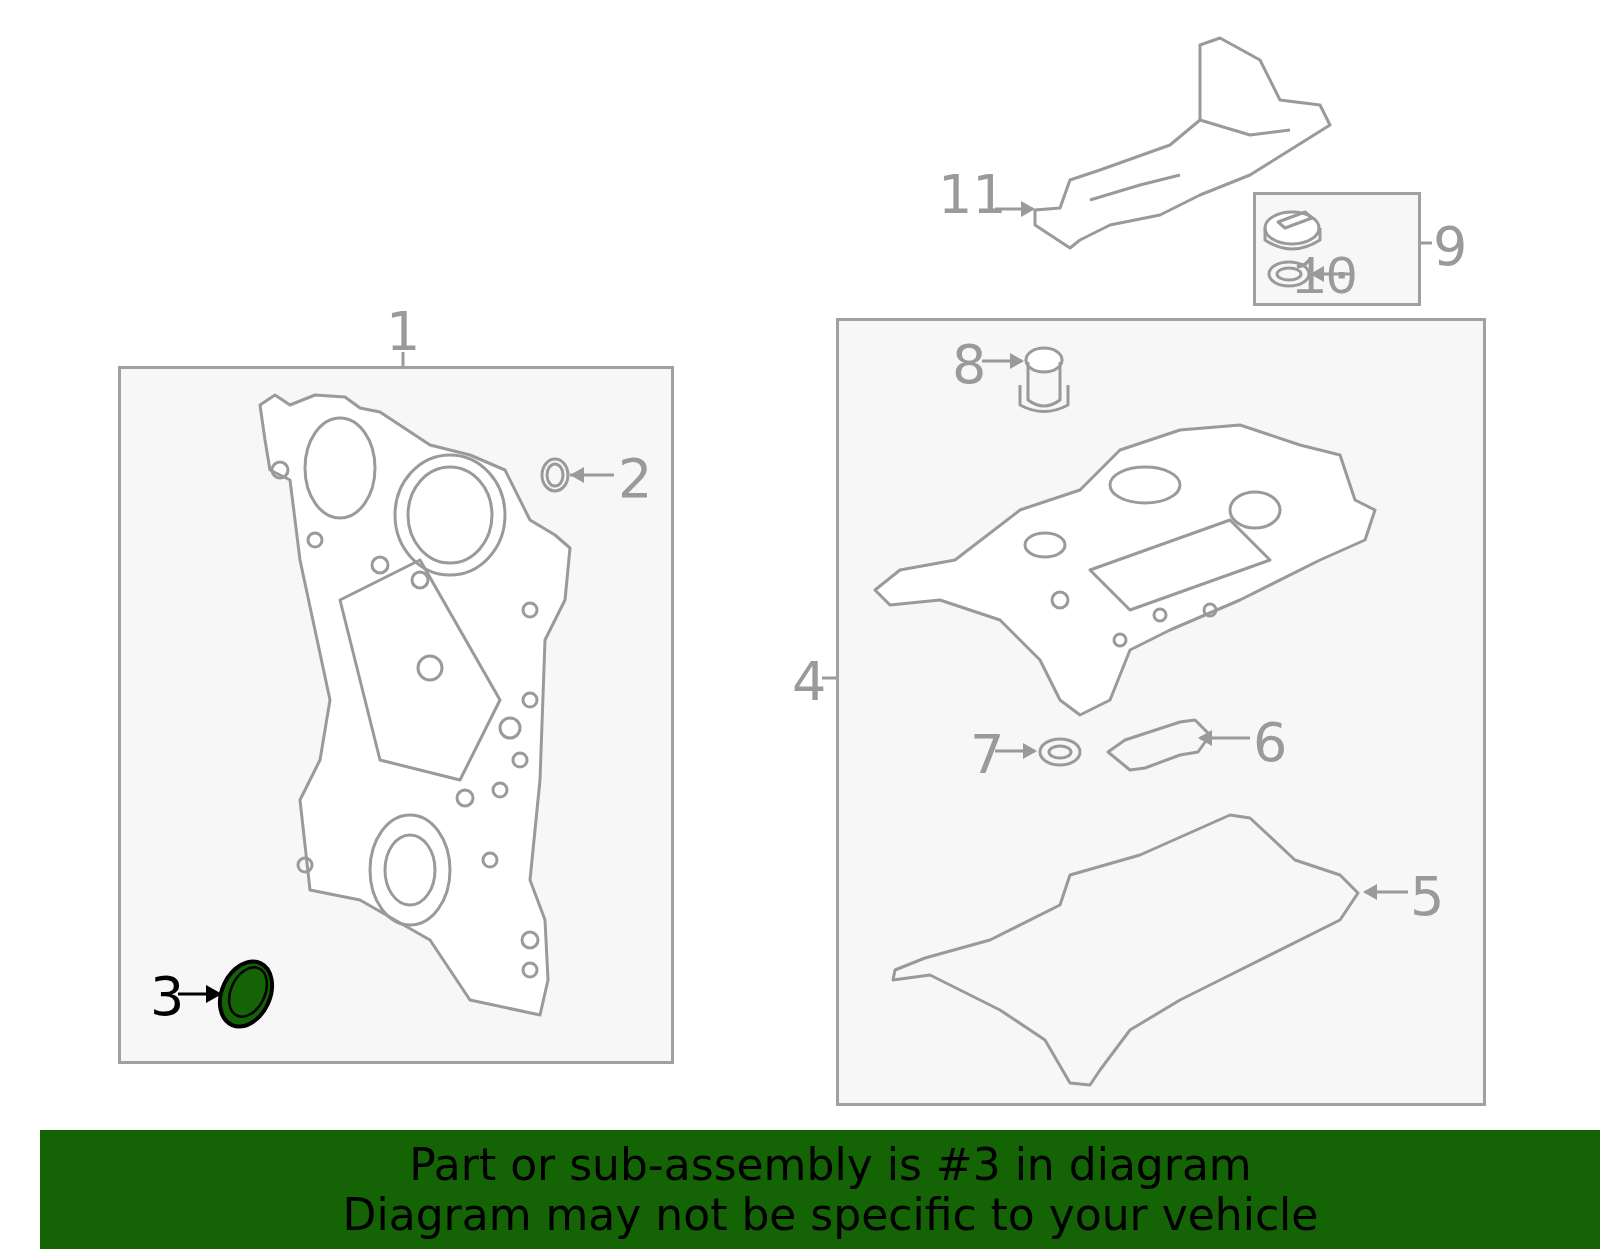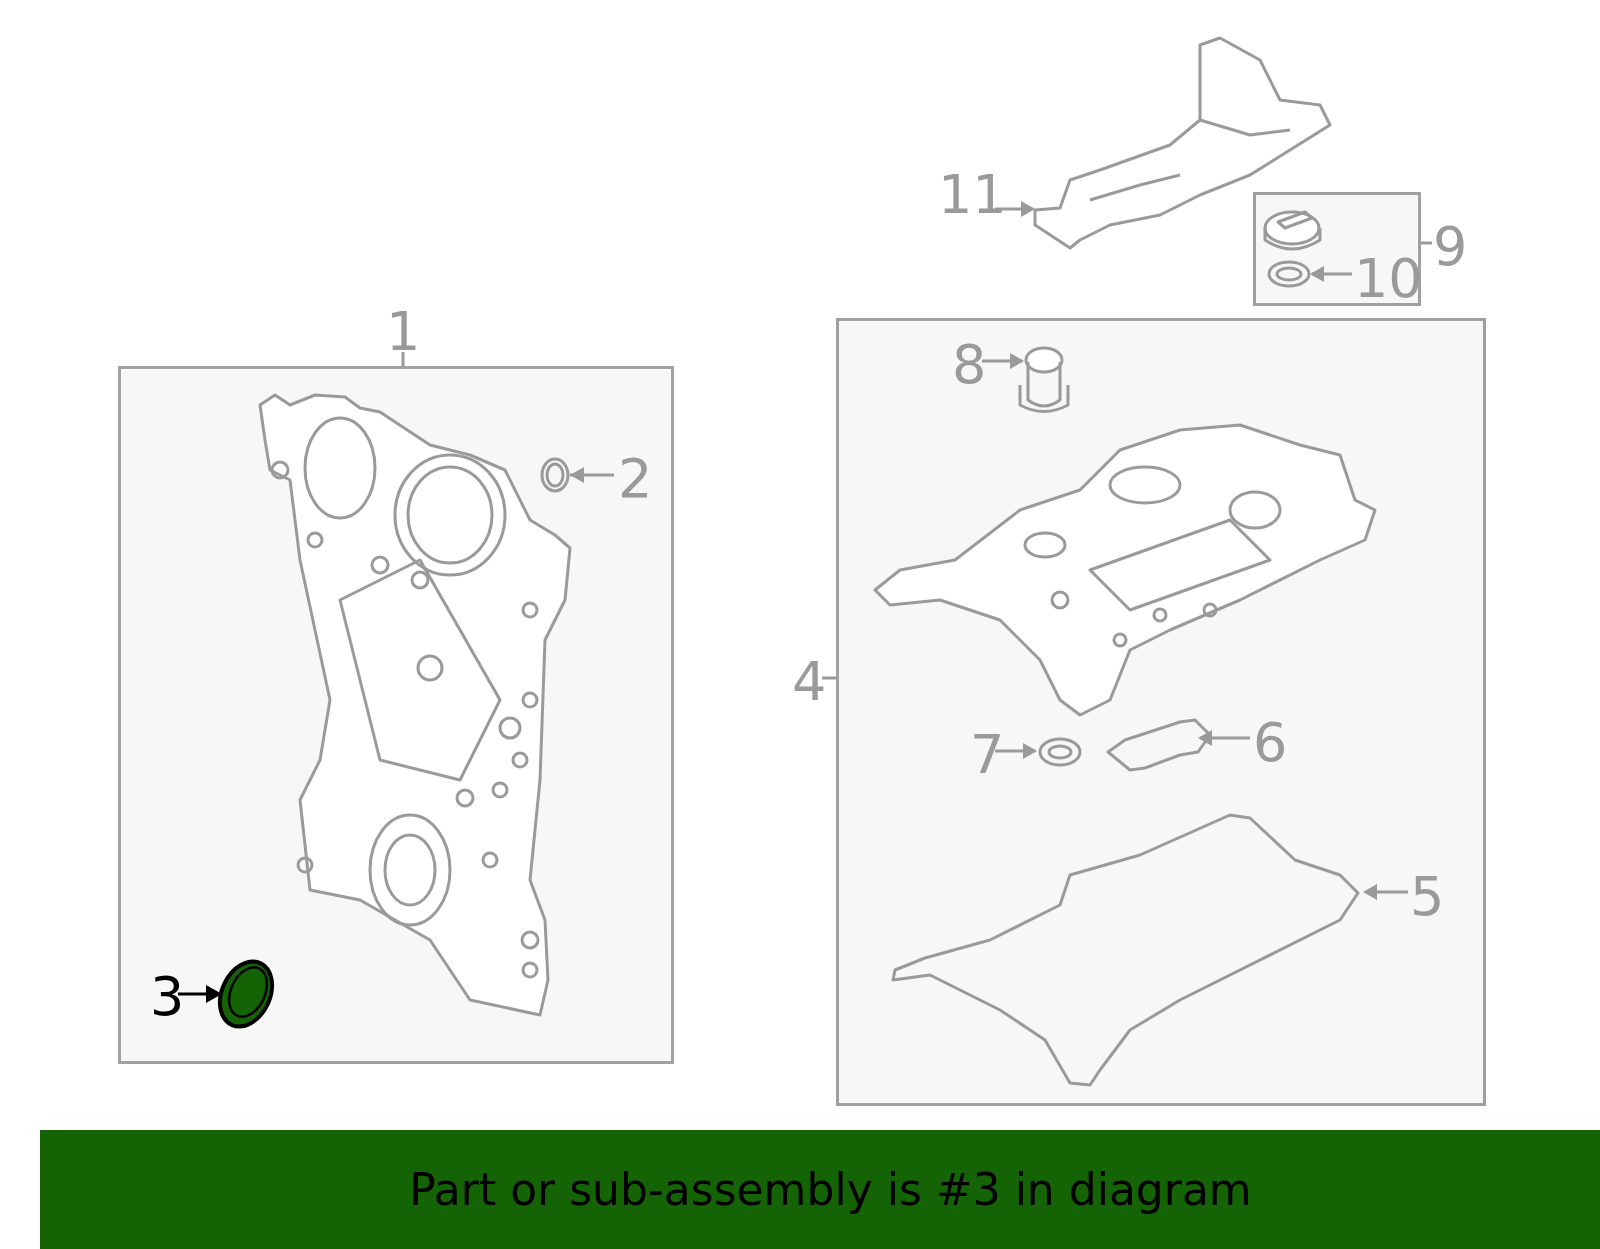--- a/index.html
+++ b/index.html
@@ -118,18 +118,19 @@
 
 <div class="callout" style="left:386px;top:305px;">1</div>
 <div class="callout" style="left:618px;top:452px;">2</div>
 <div class="callout" style="left:150px;top:970px;color:#000;">3</div>
 <div class="callout" style="left:792px;top:655px;">4</div>
 <div class="callout" style="left:1410px;top:870px;">5</div>
 <div class="callout" style="left:1253px;top:716px;">6</div>
 <div class="callout" style="left:970px;top:728px;">7</div>
 <div class="callout" style="left:952px;top:338px;">8</div>
 <div class="callout" style="left:1433px;top:220px;">9</div>
-<div class="callout" style="left:1354px;top:252px;">10</div>
+<div class="callout" style="left:1293px;top:252px;font-family:Liberation Mono, monospace;">10</div>
 <div class="callout" style="left:938px;top:168px;">11</div>
 
 <div class="banner">
   <span>Part or sub-assembly is #3 in diagram</span>
+  <span>Diagram may not be specific to your vehicle</span>
 </div>
 
 </body></html>

